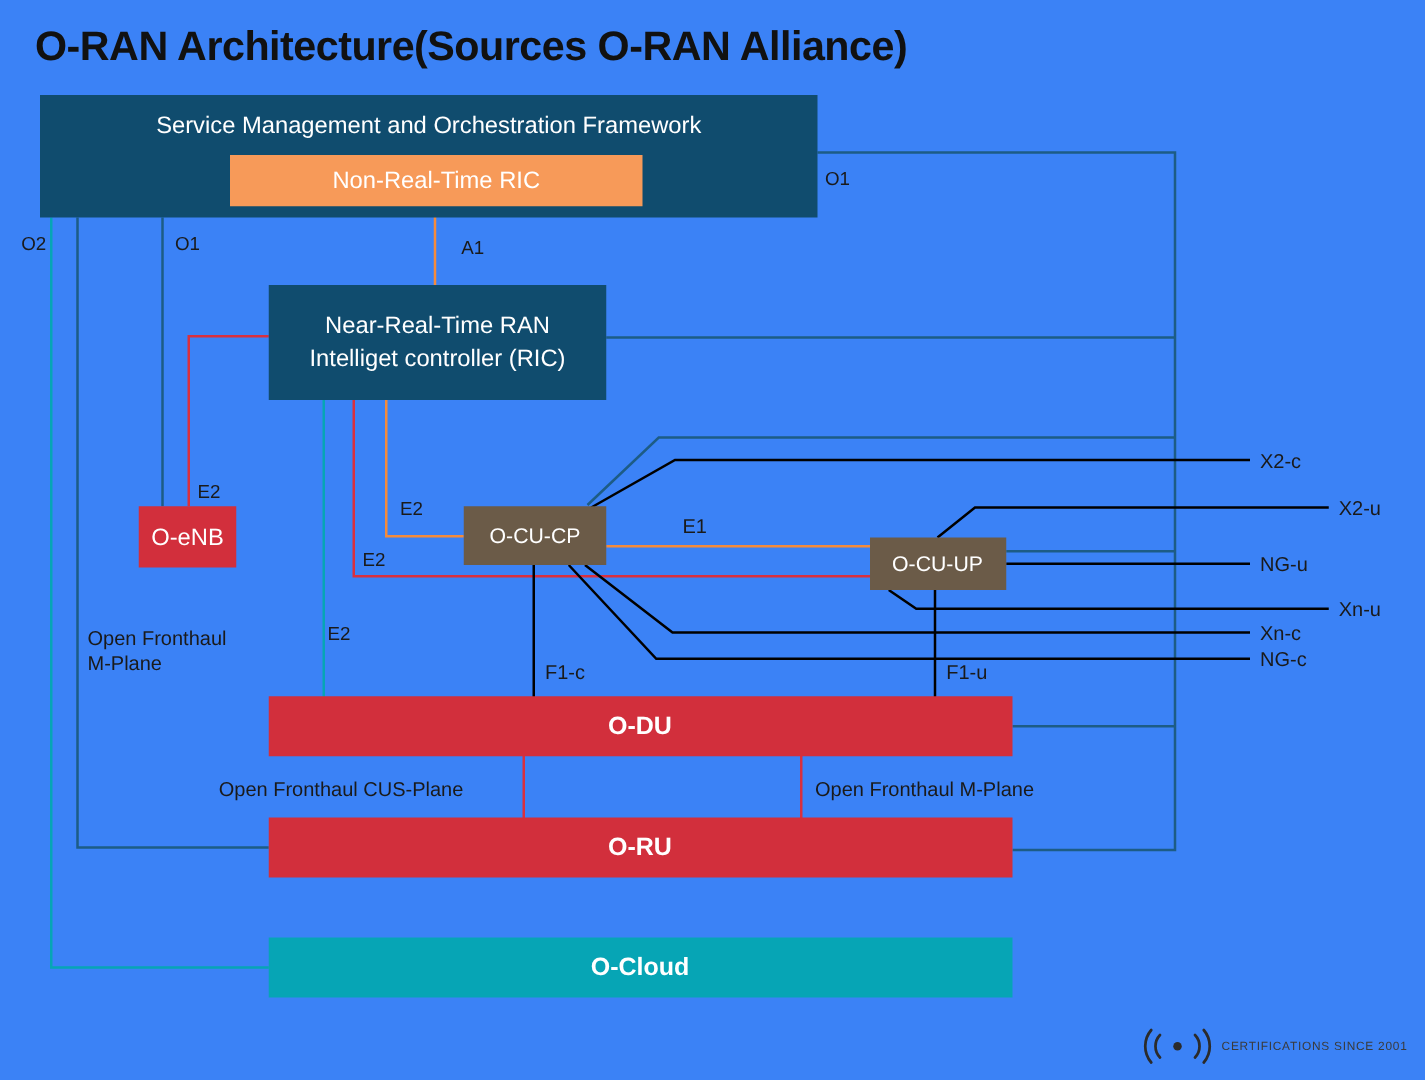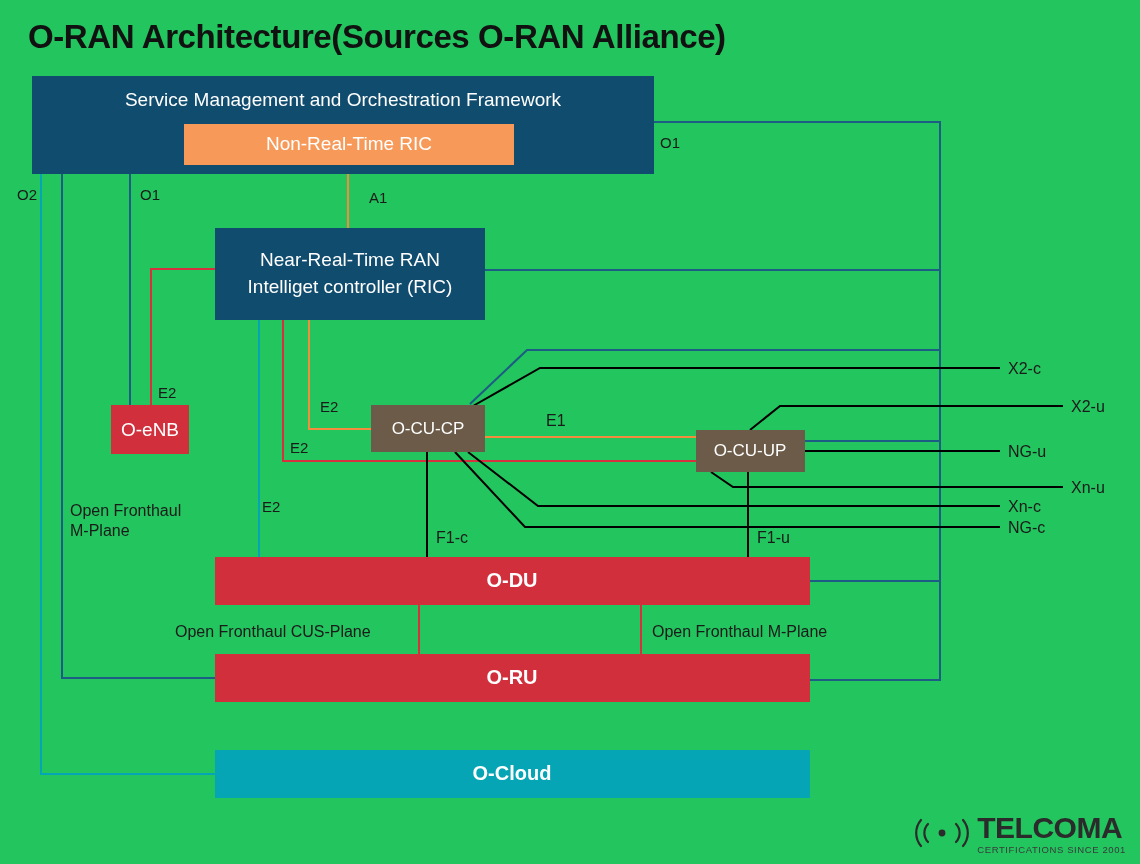--- a/index.html
+++ b/index.html
@@ -7,21 +7,21 @@
     padding: 0;
     background: #b9b2a6;
   }
   body {
     font-family: "Liberation Sans", sans-serif;
   }
   #page {
     position: relative;
     width: 1140px;
     height: 864px;
-    background: #22c55e;
+    background: #3b82f6;
     overflow: hidden;
   }
   #diagram-svg {
     position: absolute;
     left: 0;
     top: 0;
     width: 1140px;
     height: 864px;
   }
   .edge       { fill: none; stroke-width: 2; }
@@ -232,18 +232,17 @@
     <svg class="wave" width="58" height="34" viewBox="0 0 58 34">
       <g fill="none" stroke="#2b2b2b" stroke-width="2.2" stroke-linecap="round">
         <path d="M8 4 A 20 20 0 0 0 8 30"></path>
         <path d="M15 8 A 13 13 0 0 0 15 26"></path>
         <path d="M50 4 A 20 20 0 0 1 50 30"></path>
         <path d="M43 8 A 13 13 0 0 1 43 26"></path>
       </g>
       <circle cx="29" cy="17" r="3.4" fill="#2b2b2b"></circle>
     </svg>
     <div class="wordmark">
-      <div class="brand">TELCOMA</div>
       <div class="tagline">CERTIFICATIONS SINCE 2001</div>
     </div>
   </div>
 
 </div>
 
 </body></html>

